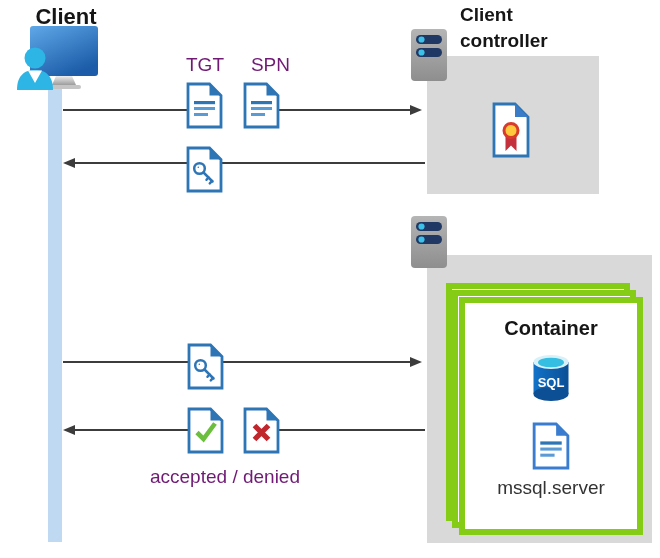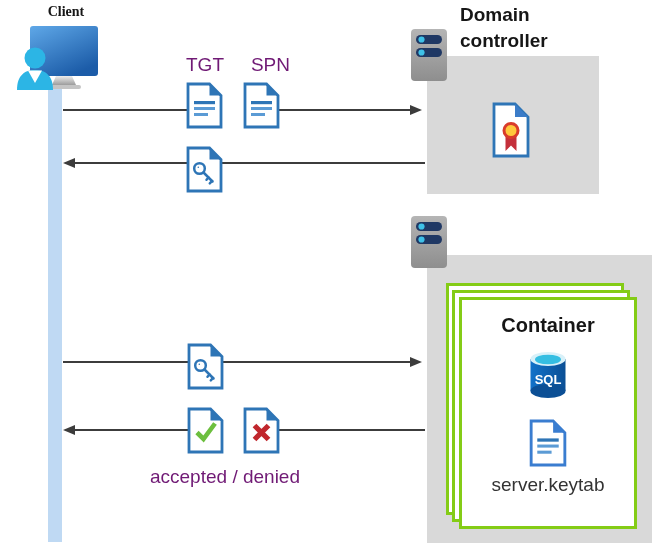--- a/index.html
+++ b/index.html
@@ -4,33 +4,33 @@
 <style>
   html,body{margin:0;padding:0;background:#fff;}
   .stage{
     position:relative;width:660px;height:558px;background:#fff;overflow:hidden;
     font-family:"Liberation Sans", sans-serif;color:#1f1f1f;
   }
   .abs{position:absolute;}
   
   .h-bold{font-weight:bold;color:#161616;}
   .lbl{color:#701a75;}
-  .client-label{left:24px;top:4px;width:84px;text-align:center;font-size:14px;font-family:Liberation Serif, serif;}
+  .client-label{left:24px;top:4px;width:84px;text-align:center;font-size:22px;}
   .dc-label{left:460px;top:2px;width:115px;font-size:19px;line-height:26px;}
   .linux-label{left:460px;top:222px;width:190px;font-size:19px;line-height:26px;}
   .tgt-label{left:180px;top:54px;width:50px;text-align:center;font-size:19px;}
   .spn-label{left:238px;top:54px;width:52px;text-align:right;font-size:19px;}
   .accepted-label{left:130px;top:466px;width:190px;text-align:center;font-size:19px;}
   
   .lifeline{left:48px;top:84px;width:14px;height:458px;background:#BFD9F3;z-index:1;}
   
   .gray-box{background:#D9D9D9;z-index:0;}
   .dc-box{left:427px;top:56px;width:172px;height:138px;}
   .linux-box{left:427px;top:255px;width:225px;height:288px;}
-  .card{background:#fff;border:3px solid #84cc16;width:172px;height:226px;z-index:1;}
+  .card{background:#fff;border:6px solid #84cc16;width:172px;height:226px;z-index:1;}
   .card-back{left:446px;top:283px;}
   .card-mid{left:452px;top:290px;}
   .card-front{left:459px;top:297px;z-index:2;}
   .container-label{left:0;top:14px;width:172px;text-align:center;font-size:20px;}
   .sql-icon{left:65px;top:50px;}
   .keytab-icon{left:67px;top:119px;}
   .keytab-label{left:0;top:174px;width:172px;text-align:center;font-size:19px;color:#333;}
   
   .line{position:absolute;height:2px;background:#3C3C3C;z-index:2;}
   .head-r{position:absolute;width:0;height:0;border-top:5px solid transparent;
@@ -152,21 +152,21 @@
   </svg>
 
   <div class="abs gray-box dc-box"></div>
   <svg class="abs server-icon" style="left:410px;top:28px" width="38" height="54" viewBox="0 0 38 54">
     <rect x="1" y="1" width="36" height="52" rx="4" fill="url(#gradServer)"></rect>
     <rect x="6" y="7" width="26" height="9" rx="4.5" fill="#1F3864"></rect>
     <circle cx="11.5" cy="11.5" r="3.1" fill="#3EC1E8"></circle>
     <rect x="6" y="20" width="26" height="9" rx="4.5" fill="#1F3864"></rect>
     <circle cx="11.5" cy="24.5" r="3.1" fill="#3EC1E8"></circle>
   </svg>
-  <div class="abs h-bold dc-label">Domain controller</div>
+  <div class="abs h-bold dc-label">Client controller</div>
   <svg class="abs" style="left:492px;top:102px;z-index:1" width="38" height="56" viewBox="0 0 38 56">
     <path d="M2 2 H23 L36 15 V54 H2 Z" fill="#FFF" stroke="#2E75B6" stroke-width="2.8"></path>
     <path d="M23 2 L36 15 H23 Z" fill="#3B7CC8"></path>
     <path d="M13.5 33 V49 L19 43.5 L24.5 49 V33 Z" fill="#C4303B"></path>
     <circle cx="19" cy="28.5" r="7" fill="#FFC83D" stroke="#D93B2B" stroke-width="3"></circle>
   </svg>
 
   <div class="abs gray-box linux-box"></div>
   <svg class="abs server-icon" style="left:410px;top:215px" width="38" height="54" viewBox="0 0 38 54">
     <rect x="1" y="1" width="36" height="52" rx="4" fill="url(#gradServer)"></rect>
@@ -187,16 +187,16 @@
       <ellipse cx="21" cy="9.5" rx="13" ry="4.8" fill="#35BEE2"></ellipse>
       <text x="21" y="34" text-anchor="middle" font-family="Liberation Sans, sans-serif" font-size="13" font-weight="bold" fill="#FFFFFF">SQL</text>
     </svg>
     <svg class="abs keytab-icon" width="38" height="48" viewBox="0 0 37 47">
       <path d="M2 2 H23.5 L35 13.5 V45 H2 Z" fill="#FFF" stroke="#3A7DD0" stroke-width="2.8"></path>
       <path d="M23.5 2 L35 13.5 H23.5 Z" fill="#3A7DD0"></path>
       <rect x="8" y="19" width="21" height="3.2" fill="#2E75B6"></rect>
       <rect x="8" y="25" width="21" height="3" fill="#5B9BD5"></rect>
       <rect x="8" y="31" width="14" height="3" fill="#5B9BD5"></rect>
     </svg>
-    <div class="abs keytab-label">server.keytab</div>
+    <div class="abs keytab-label">mssql.server</div>
   </div>
 
 </div>
 
 </body></html>

